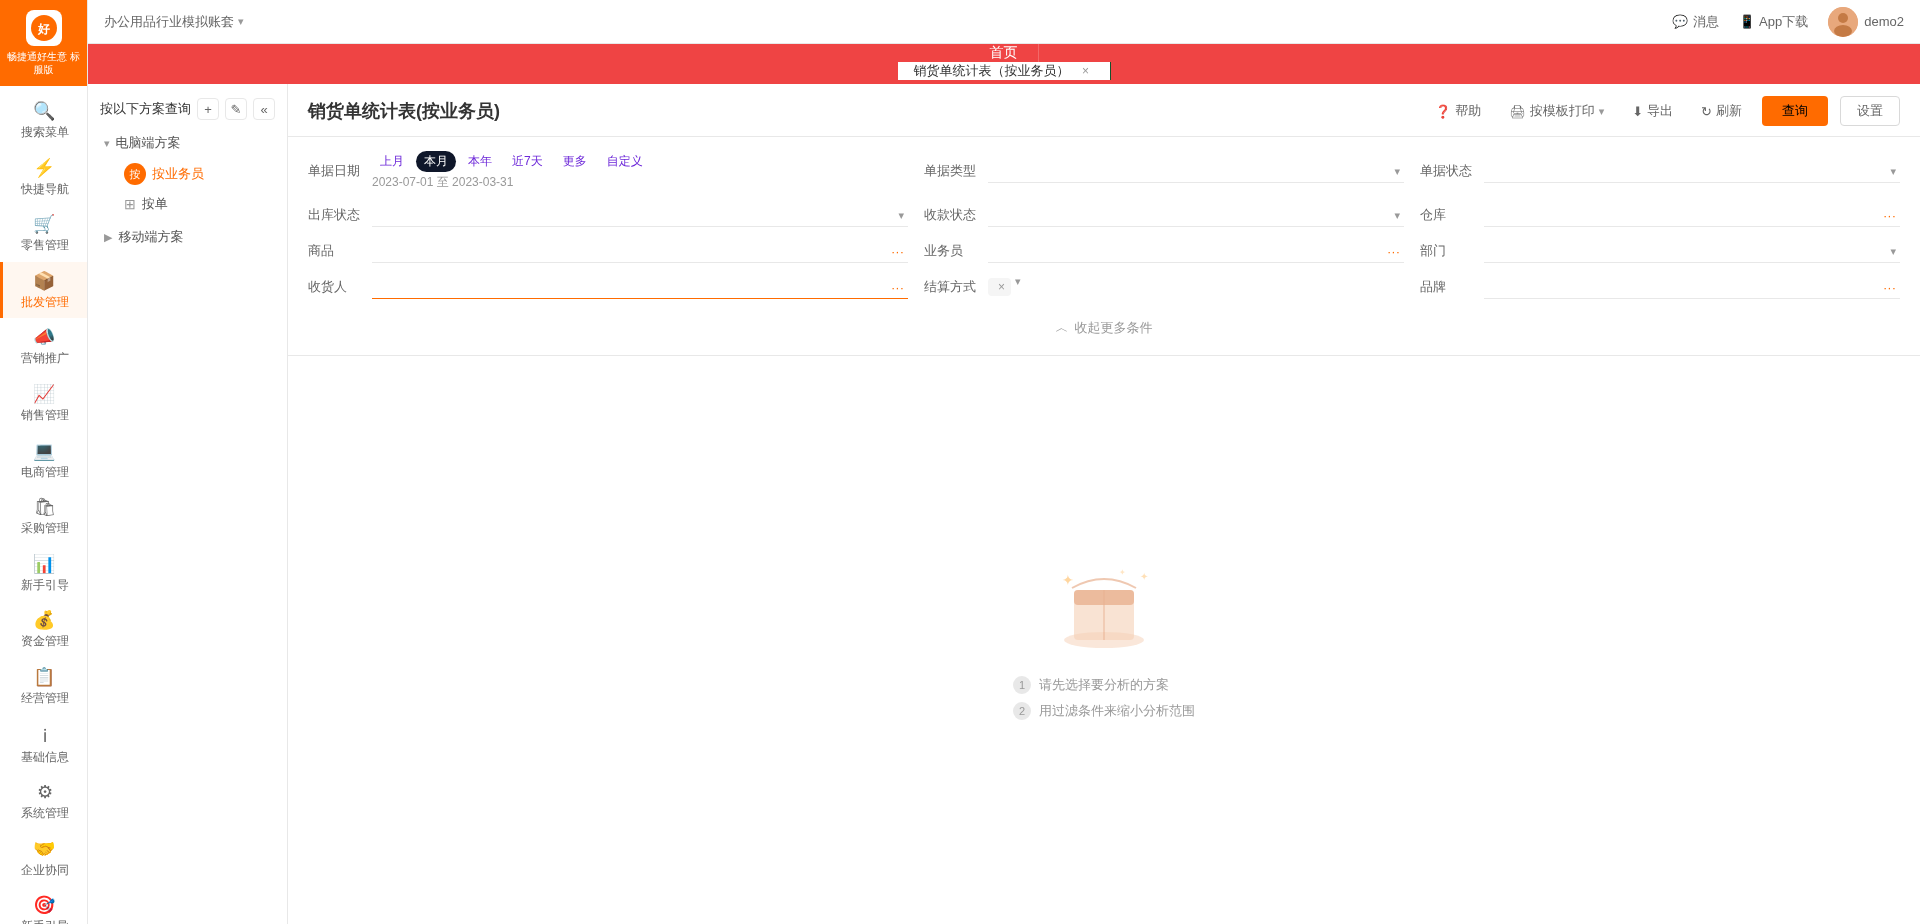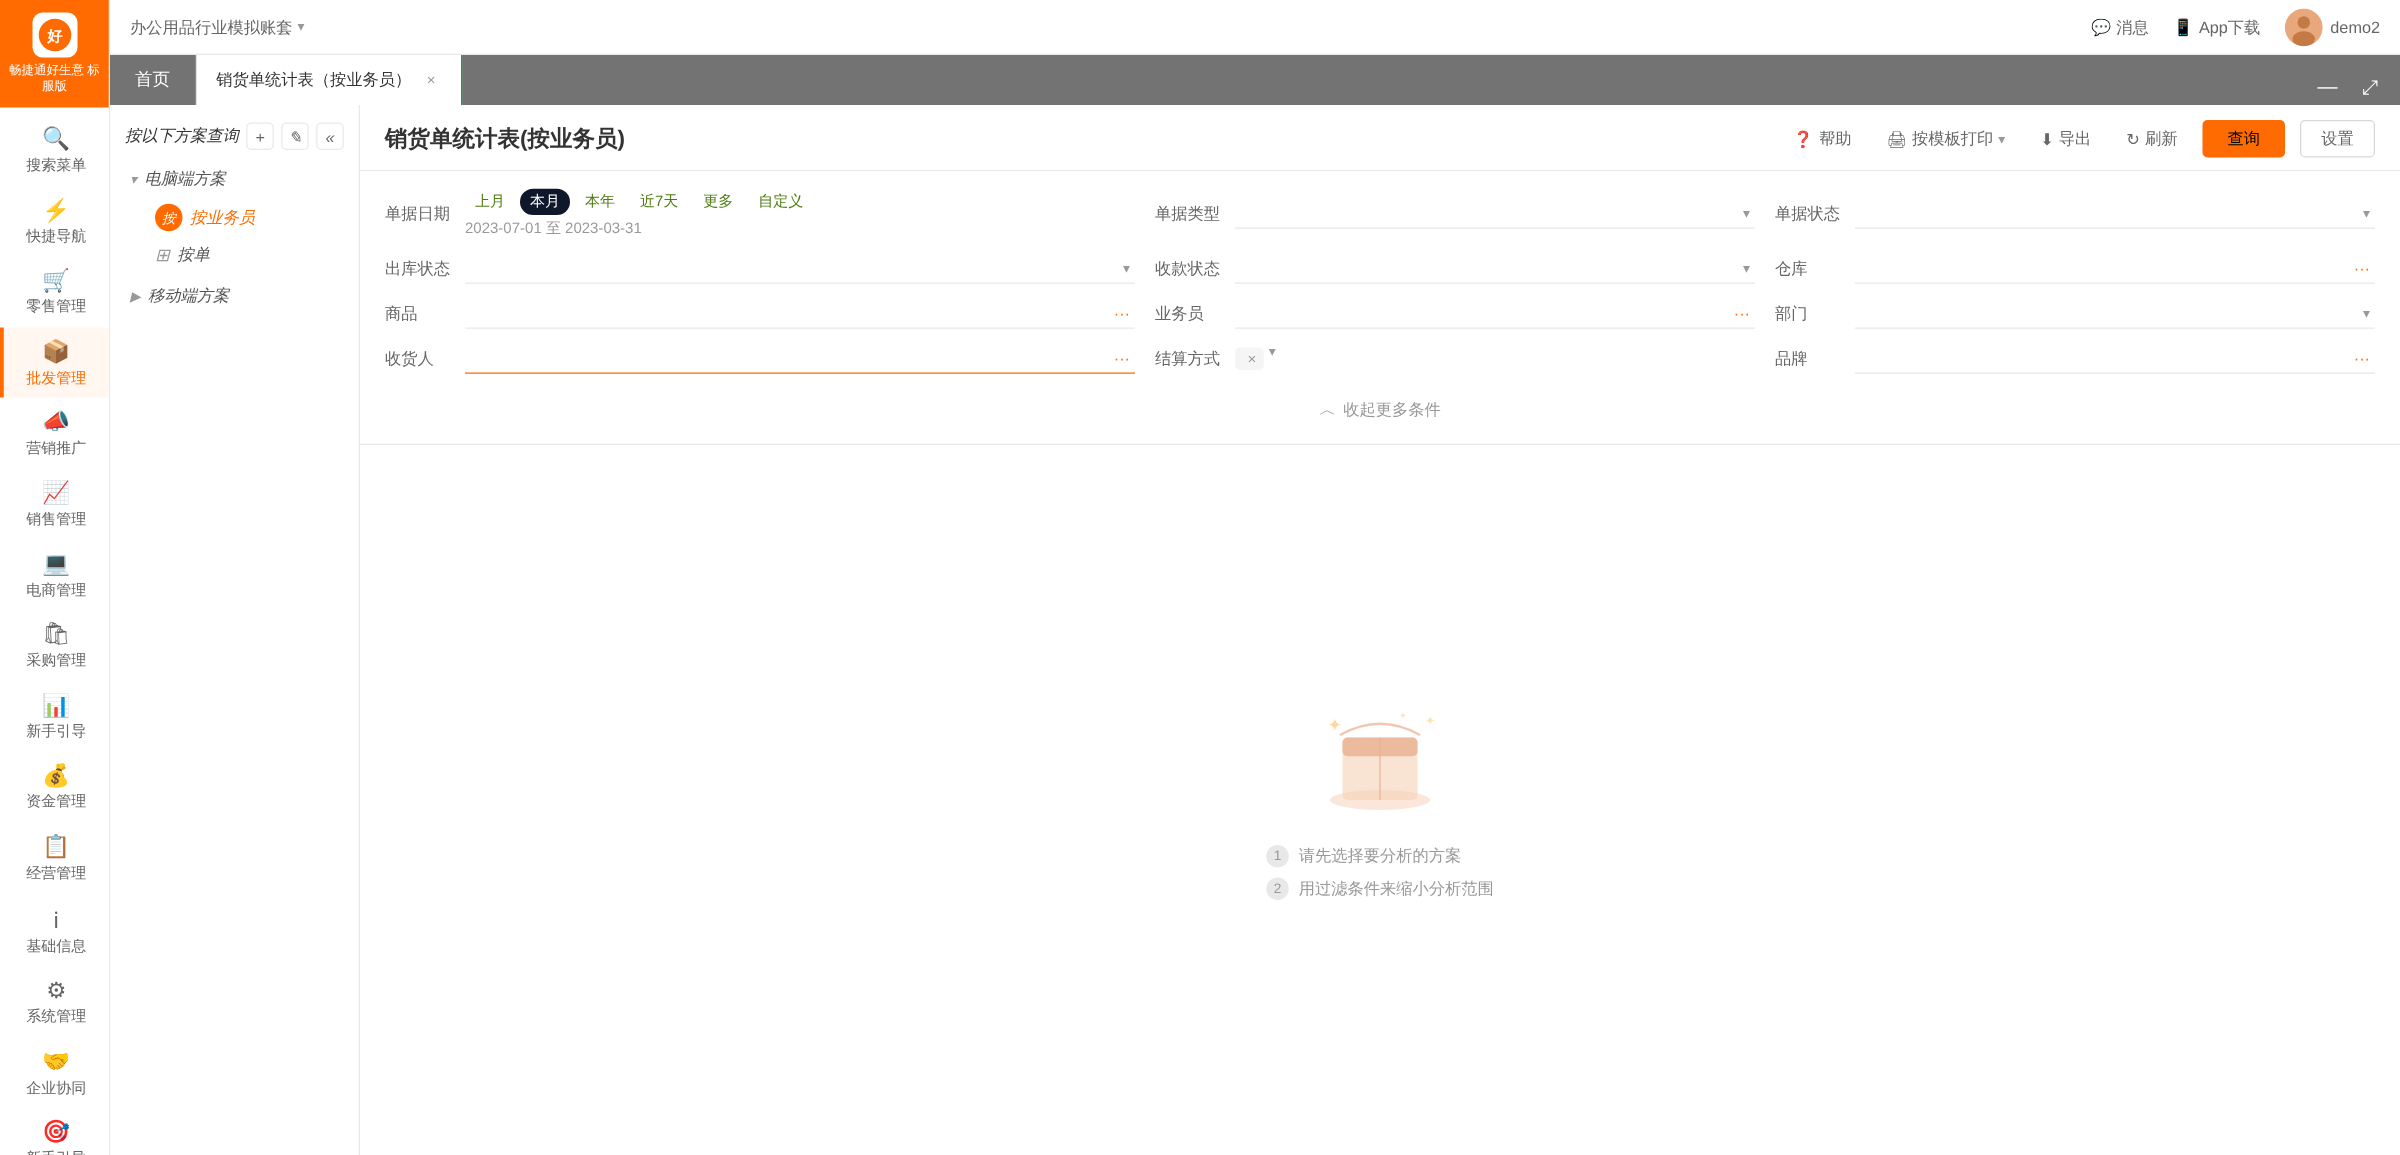--- a/index.html
+++ b/index.html
@@ -99,26 +99,27 @@
       border-radius: 50%;
       background: #e8a87c;
       overflow: hidden;
       display: flex; align-items: center; justify-content: center;
       color: #fff;
       font-size: 12px;
     }
 
     
     .tabbar {
-      background: #737373;
+      background: #ef4444;
       height: 40px;
       display: flex;
-      align-items: flex-end;
+      align-items: center;
       padding: 0 0;
       flex-shrink: 0;
+      flex-direction: column;
     }
     .tab-home {
       padding: 0 20px;
       height: 100%;
       display: flex;
       align-items: center;
       color: #fff;
       font-size: 14px;
       cursor: pointer;
       border-right: 1px solid rgba(255,255,255,0.2);
@@ -168,21 +169,20 @@
     }
 
     
     .left-panel {
       width: 200px;
       background: #fff;
       border-right: 1px solid #e8e8e8;
       flex-shrink: 0;
       overflow-y: auto;
       padding: 10px 0;
-      font-style: italic;
     }
     .panel-header {
       display: flex;
       align-items: center;
       padding: 4px 12px 8px;
       justify-content: space-between;
     }
     .panel-header-title {
       font-size: 13px;
       color: #333;
@@ -338,21 +338,21 @@
     .date-tabs {
       display: flex;
       align-items: center;
       gap: 4px;
     }
     .date-tab {
       padding: 2px 8px;
       border-radius: 12px;
       font-size: 12px;
       cursor: pointer;
-      color: #4d7c0f;
+      color: #6d28d9;
     }
     .date-tab.active {
       background: #0f172a;
       color: #fff;
     }
     .date-range-text {
       font-size: 12px;
       color: #999;
       margin-top: 2px;
       display: block;

